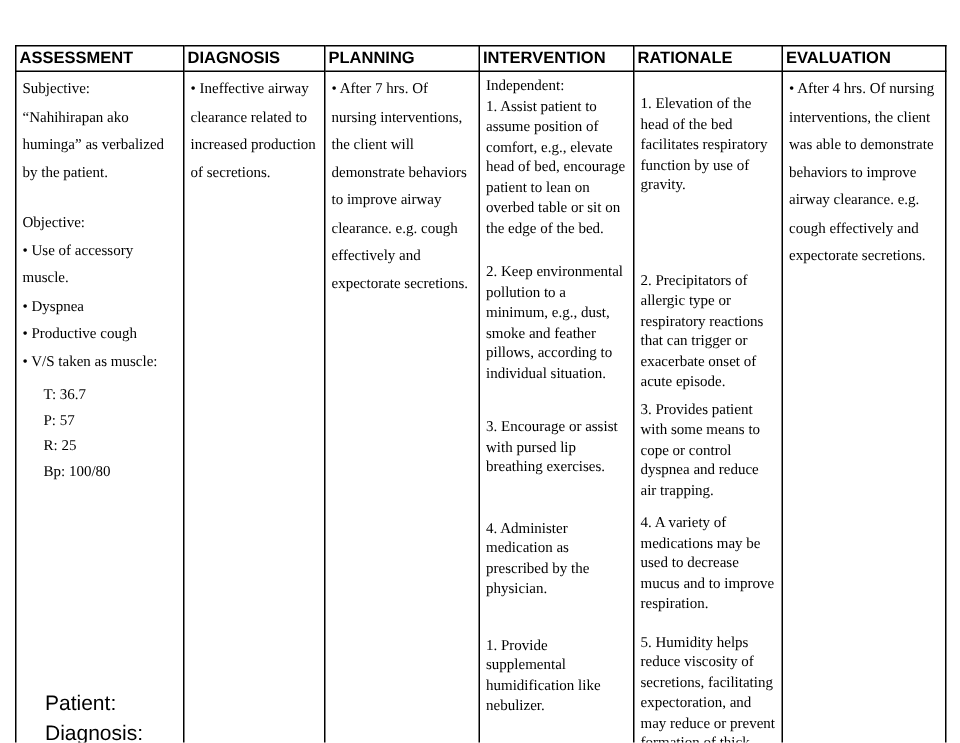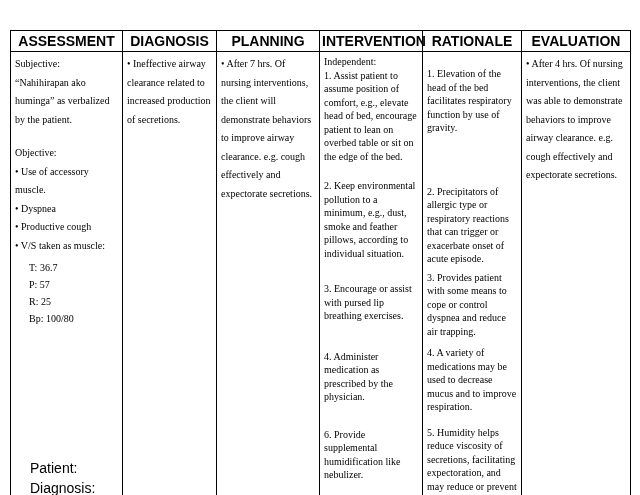--- a/index.html
+++ b/index.html
@@ -25,23 +25,23 @@
     left: 10px;
     top: 30px;
     width: 620px;
     border-collapse: collapse;
     table-layout: fixed;
   }
   .ncp th, .ncp td {
     border: 1px solid #000000;
   }
   .ncp th {
-    font-size: 14px;
+    font-size: 11px;
     font-weight: bold;
-    text-align: center;
+    text-align: left;
     padding: 2px 2px;
     height: 12px;
   }
   .ncp td {
     vertical-align: top;
     padding: 3px 4px 4px 4px;
     font-size: 10px;
     font-family: Liberation Serif, serif;
   }
   .ncp tbody tr { height: 412px; }
@@ -124,21 +124,21 @@
         <td class="c-plan">
           <p>• After 7 hrs. Of nursing interventions, the client will demonstrate behaviors to improve airway clearance. e.g. cough effectively and expectorate secretions.</p>
         </td>
 
         <td class="c-int">
           <p>Independent:</p>
           <p class="i1">1. Assist patient to assume position of comfort, e.g., elevate head of bed, encourage patient to lean on overbed table or sit on the edge of the bed.</p>
           <p class="i2">2. Keep environmental pollution to a minimum, e.g., dust, smoke and feather pillows, according to individual situation.</p>
           <p class="i3">3. Encourage or assist with pursed lip breathing exercises.</p>
           <p class="i4">4. Administer medication as prescribed by the physician.</p>
-          <p class="i5">6. Provide supplemental humidification like nebulizer.</p>
+          <p class="i5">1. Provide supplemental humidification like nebulizer.</p>
         </td>
 
         <td class="c-rat">
           <p class="r1">1. Elevation of the head of the bed facilitates respiratory function by use of gravity.</p>
           <p class="r2">2. Precipitators of allergic type or respiratory reactions that can trigger or exacerbate onset of acute episode.</p>
           <p class="r3">3. Provides patient with some means to cope or control dyspnea and reduce air trapping.</p>
           <p class="r4">4. A variety of medications may be used to decrease mucus and to improve respiration.</p>
           <p class="r5">5. Humidity helps reduce viscosity of secretions, facilitating expectoration, and may reduce or prevent formation of thick mucus plugs in bronchioles.</p>
         </td>
 

